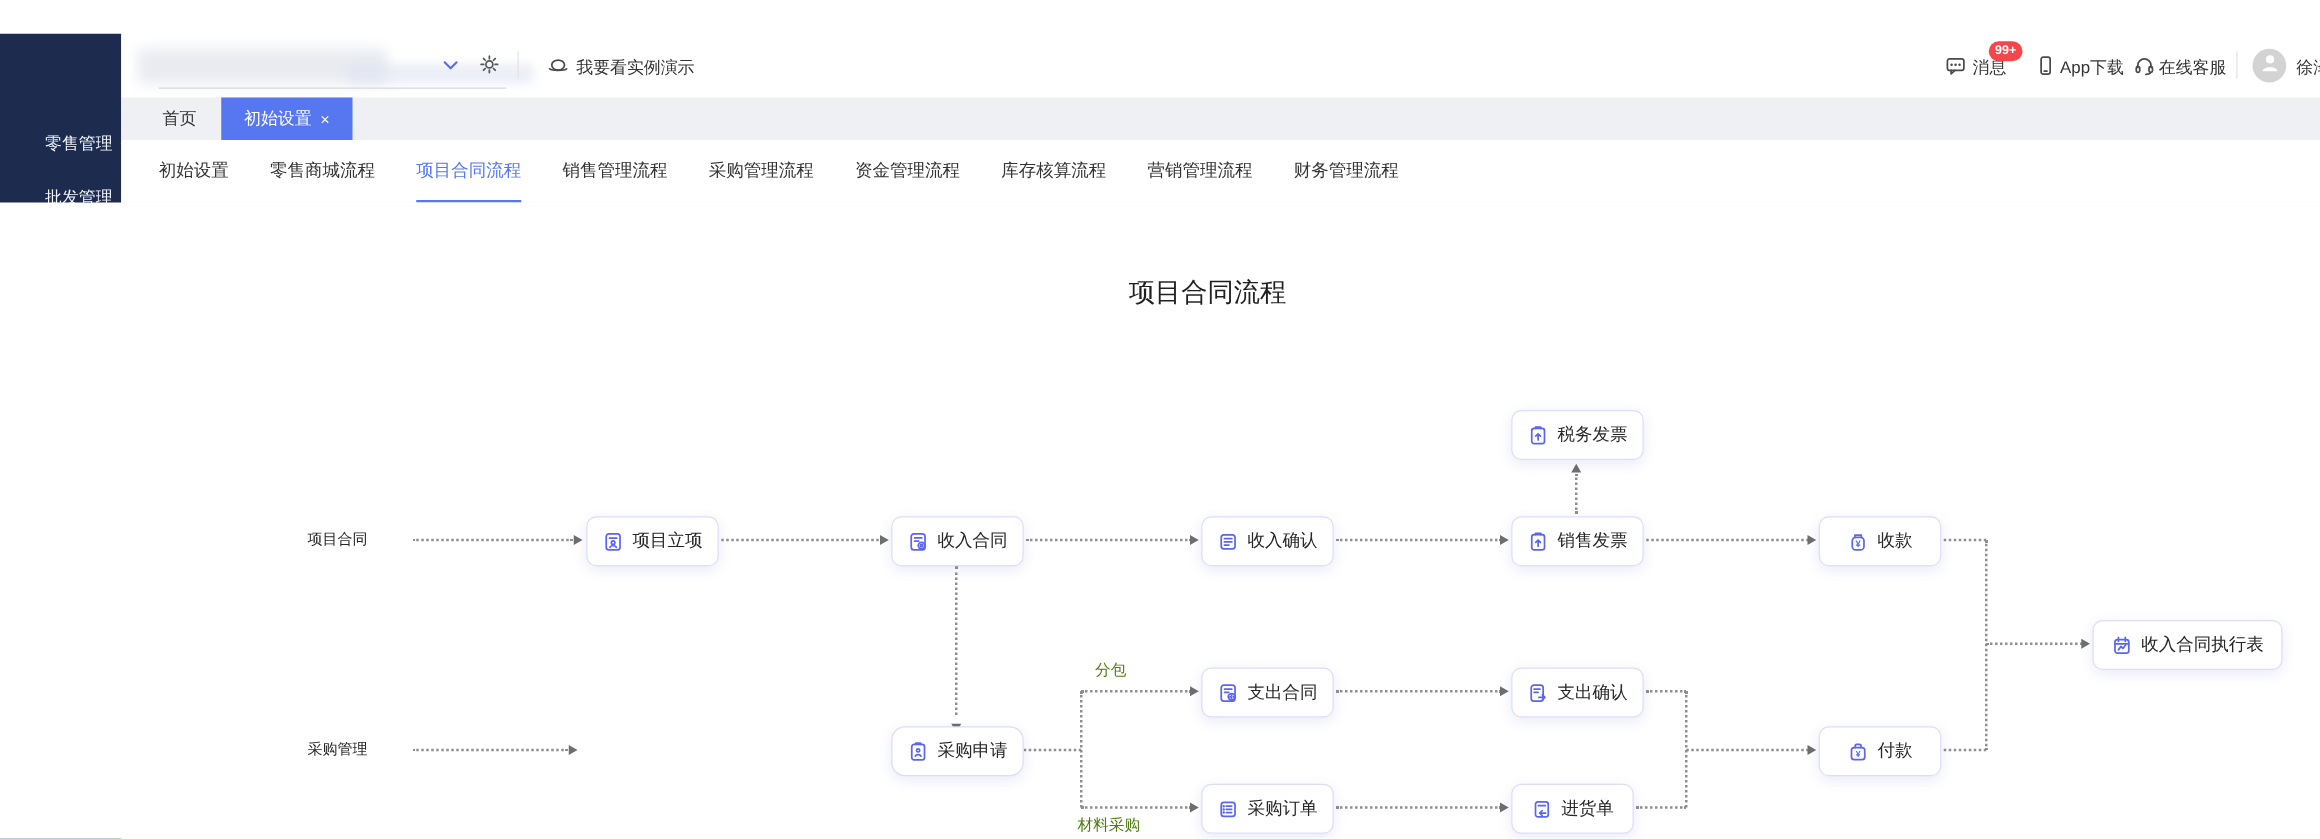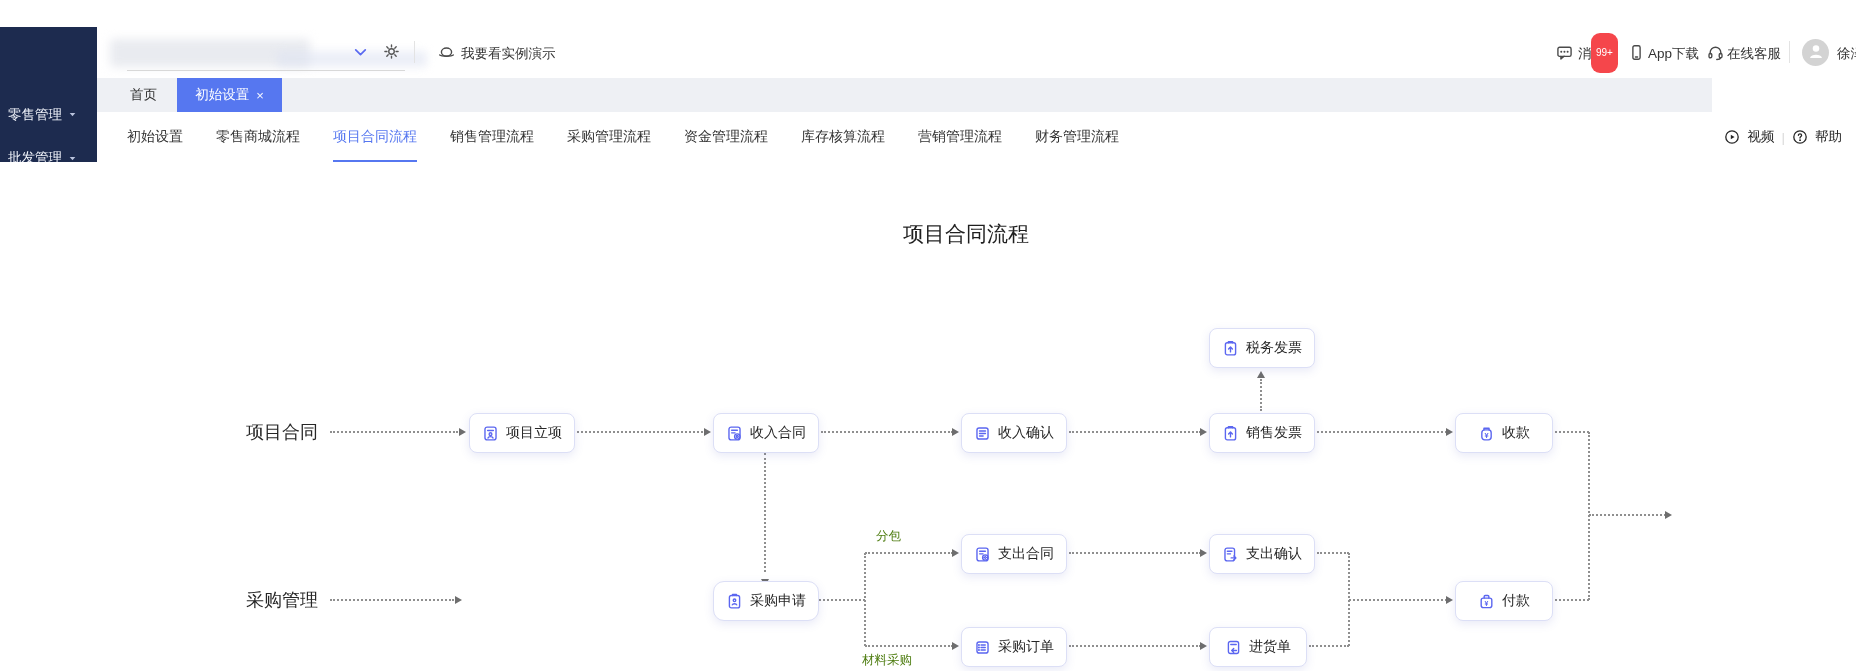--- a/index.html
+++ b/index.html
@@ -7,41 +7,41 @@
           font-family:"Liberation Sans","DejaVu Sans",sans-serif;color:#333;}
   .abs{position:absolute;}
 
   
   #sidebar{position:absolute;left:0;top:27px;width:97px;height:644px;background:#1d2b4f;overflow:hidden;}
   #brand-block{position:absolute;left:0;top:0;width:97px;height:66px;}
   #brand-logo{position:absolute;left:11px;top:9px;width:24px;height:24px;color:#fff;}
   #brand-name{position:absolute;left:40px;top:16px;font-size:9.5px;color:#fff;white-space:nowrap;}
   #brand-edition{position:absolute;left:10px;top:38px;font-size:9.5px;color:#e6eaf5;}
   #side-list{position:absolute;left:0;top:66px;width:97px;}
-  .side-item{height:43.5px;display:flex;align-items:center;padding-left:8px;font-size:13.5px;
+  .side-item{height:43.5px;display:flex;align-items:center;padding-left:36px;font-size:13.5px;
              color:#f2f5fc;cursor:pointer;white-space:nowrap;}
   .side-item .caret{margin-left:6px;color:#b9c3dd;display:inline-flex;width:9px;height:9px;}
 
   
   #topstrip{position:absolute;left:0;top:0;width:1856px;height:27px;background:#fff;}
   #header{position:absolute;left:97px;top:27px;width:1759px;height:51px;background:#fff;}
   .blur1{left:13px;top:12px;width:200px;height:28px;background:#e9ebf0;border-radius:4px;filter:blur(5px);}
   .blur2{left:180px;top:24px;width:150px;height:16px;background:#dfe4f2;opacity:.6;border-radius:4px;filter:blur(4px);}
   #account-underline{left:30px;top:43px;width:278px;height:1px;background:#d8d8d8;}
   .hicon{width:17px;height:17px;display:inline-flex;color:#4a4a4a;}
   .hlabel{font-size:13.5px;color:#333;white-space:nowrap;}
   .vdiv{width:1px;height:22px;background:#e3e3e3;}
-  #badge{left:1494px;top:6px;height:16px;padding:12px 5px;background:#f5464b;border-radius:9px;
-         color:#fff;font-size:10px;font-weight:normal;line-height:16px;}
+  #badge{left:1494px;top:6px;height:16px;padding:0 5px;background:#f5464b;border-radius:9px;
+         color:#fff;font-size:10px;font-weight:bold;line-height:16px;}
   #avatar{left:1705px;top:12px;width:27px;height:27px;border-radius:50%;background:#d3d3d3;
           display:flex;align-items:center;justify-content:center;color:#fff;}
   #avatar svg{width:20px;height:20px;}
 
   
-  #wintabs{position:absolute;left:97px;top:78px;width:1615px;height:34px;background:#eef0f4;}
+  #wintabs{position:absolute;left:97px;top:78px;width:1759px;height:34px;background:#eef0f4;}
   #tab-home{position:absolute;left:13px;top:0;height:34px;line-height:34px;padding:0 20px;
             font-size:13.5px;color:#333;cursor:pointer;}
   #tab-active{position:absolute;left:80px;top:0;height:34px;width:105px;background:#5677f0;color:#fff;
               display:flex;align-items:center;justify-content:center;gap:7px;font-size:13.5px;cursor:pointer;}
   #tab-active .x{font-size:13px;opacity:.95;cursor:pointer;}
 
   
   #flowtabs{position:absolute;left:97px;top:112px;width:1759px;height:50px;background:#fff;
             border-bottom:1px solid #f2f2f2;}
   #flowtab-list{position:absolute;left:30px;top:0;height:50px;display:flex;gap:33px;}
@@ -54,21 +54,21 @@
 
   
   #flow-canvas{position:absolute;left:0;top:162px;width:1856px;height:509px;background:#fff;}
   #flow-title{position:absolute;left:966px;top:58px;transform:translateX(-50%);
               font-size:21px;font-weight:500;color:#1f1f1f;white-space:nowrap;}
   .flow-node{position:absolute;height:38px;background:#fff;border:1px solid #dcdff6;border-radius:8px;
              box-shadow:0 3px 10px rgba(84,96,190,.13);display:flex;align-items:center;justify-content:center;
              gap:7px;cursor:pointer;z-index:2;}
   .flow-node .nicon{width:17px;height:17px;display:inline-flex;color:#5b66f0;flex:none;}
   .flow-node .nlabel{font-size:14px;color:#262626;white-space:nowrap;}
-  .flow-label{position:absolute;transform:translateY(-50%);font-size:18px;color:#262626;white-space:nowrap;}
+  .flow-label{position:absolute;transform:translateY(-50%);font-size:12px;color:#262626;white-space:nowrap;}
   .branch-label{position:absolute;font-size:12.5px;color:#4d7c0f;white-space:nowrap;}
   .edge-seg{position:absolute;z-index:1;}
   .edge-seg.h{border-top:2px dotted #8f8f8f;margin-top:-1px;}
   .edge-seg.v{border-left:2px dotted #8f8f8f;margin-left:-1px;}
   .edge-arrow{position:absolute;width:0;height:0;border:4px solid transparent;z-index:1;}
   .edge-arrow.right{border-left:7px solid #6e6e6e;border-right-width:0;}
   .edge-arrow.up{border-bottom:7px solid #6e6e6e;border-top-width:0;}
   .edge-arrow.down{border-top:7px solid #6e6e6e;border-bottom-width:0;}
 </style>
 </head>
@@ -207,38 +207,20 @@
         <div class="flowtab">初始设置</div>
         <div class="flowtab">零售商城流程</div>
         <div class="flowtab active">项目合同流程</div>
         <div class="flowtab">销售管理流程</div>
         <div class="flowtab">采购管理流程</div>
         <div class="flowtab">资金管理流程</div>
         <div class="flowtab">库存核算流程</div>
         <div class="flowtab">营销管理流程</div>
         <div class="flowtab">财务管理流程</div>
       </div>
-    <div id="flowtab-right">
-      <span class="hicon">
-          <svg viewBox="0 0 16 16" width="100%" height="100%" fill="none" stroke="currentColor" stroke-width="1.3" stroke-linecap="round" stroke-linejoin="round">
-            <circle cx="8" cy="8" r="6.2"></circle>
-            <path d="M6.8 5.7v4.6L10.6 8z" fill="currentColor" stroke="none"></path>
-          </svg>
-        </span>
-      <span>视频</span>
-      <span style="color:#d9d9d9;">|</span>
-      <span class="hicon">
-          <svg viewBox="0 0 16 16" width="100%" height="100%" fill="none" stroke="currentColor" stroke-width="1.3" stroke-linecap="round" stroke-linejoin="round">
-            <circle cx="8" cy="8" r="6.2"></circle>
-            <path d="M6.4 6.3c0-2 3.2-2 3.2 0 0 1.4-1.6 1.2-1.6 2.7"></path>
-            <path d="M8 11.2h.1" stroke-width="1.8"></path>
-          </svg>
-        </span>
-      <span>帮助</span>
-    </div>
   </div>
 
   <div id="flow-canvas">
     <div id="flow-title">项目合同流程</div>
   <div class="flow-label" style="left: 246px; top: 270px;">项目合同</div>
       <div class="flow-label" style="left: 246px; top: 438px;">采购管理</div>
       <div class="branch-label" style="left: 876px; top: 366px;">分包</div>
       <div class="branch-label" style="left: 862px; top: 490px;">材料采购</div>
       <div class="edge-seg h" style="left: 330px; top: 270px; width: 128px;"></div>
       <div class="edge-arrow right" style="left: 459px; top: 266px;"></div>
@@ -392,15 +374,25 @@
       <div class="flow-node" style="width: 96px; left: 1455px; top: 419px;">
         <span class="nicon">
           <svg viewBox="0 0 16 16" width="100%" height="100%" fill="none" stroke="currentColor" stroke-width="1.3" stroke-linecap="round" stroke-linejoin="round">
             <rect x="3" y="4.8" width="10" height="9" rx="2"></rect>
             <path d="M5.8 4.8V3.4c0-.6.4-1 1-1h2.4c.6 0 1 .4 1 1v1.4"></path>
             <text x="8" y="11.9" font-size="6.5" text-anchor="middle" fill="currentColor" stroke="none" font-weight="bold">¥</text>
           </svg>
         </span>
         <span class="nlabel">付款</span>
       </div>
+      <div class="flow-node" style="width: 150px; left: 1674px; top: 334px;">
+        <span class="nicon">
+          <svg viewBox="0 0 16 16" width="100%" height="100%" fill="none" stroke="currentColor" stroke-width="1.3" stroke-linecap="round" stroke-linejoin="round">
+            <rect x="2.8" y="3.4" width="10.4" height="10.2" rx="1.8"></rect>
+            <path d="M5.4 1.8v3M10.6 1.8v3M2.8 6.6h10.4"></path>
+            <path d="M5.4 11.2l1.9-2.6 1.5 1.5 1.9-2.4"></path>
+          </svg>
+        </span>
+        <span class="nlabel">收入合同执行表</span>
+      </div>
     </div>
 
 </div>
 
 </body></html>

